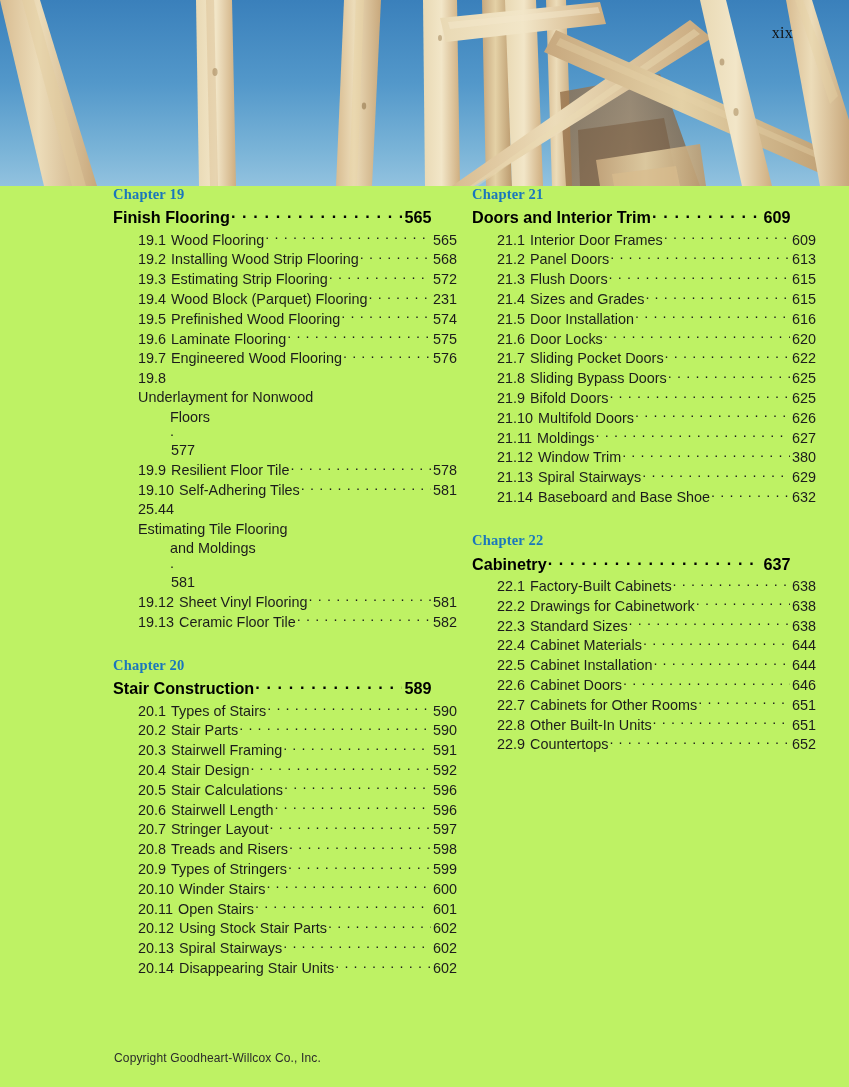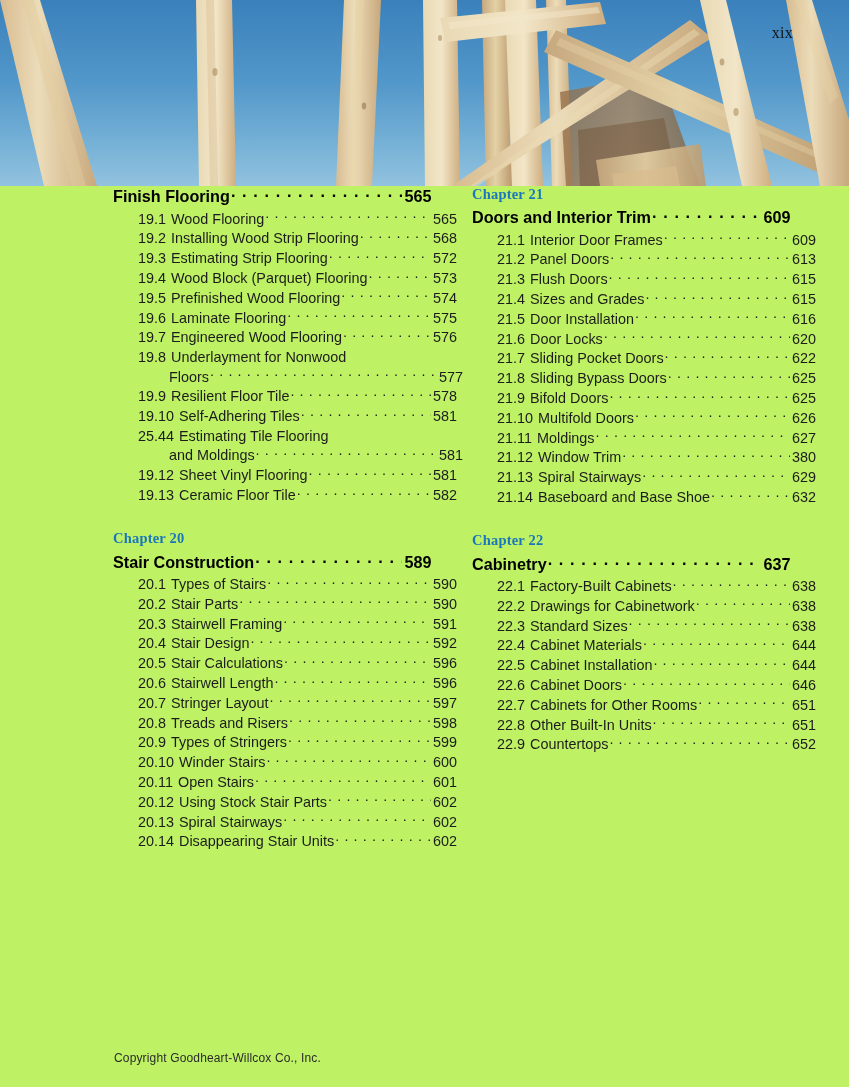--- a/index.html
+++ b/index.html
@@ -125,20 +125,21 @@
     flex: 0 0 auto;
     white-space: nowrap;
     padding-right: 5px;
   }
   
   .section-two .first,
   .section-two .second {
     display: flex;
     align-items: baseline;
     width: 100%;
+    flex-direction: column;
   }
   .section-two .second { padding-left: 31px; }
 
   .footer {
     position: absolute;
     left: 114px;
     bottom: 22px;
     font-size: 12px;
     color: #2b2b2b;
     letter-spacing: .15px;
@@ -224,20 +225,21 @@
       <polygon points="596,160 700,144 706,186 600,186" fill="url(#w3)" opacity=".9"></polygon>
       <polygon points="612,174 676,166 680,186 614,186" fill="#d9bc8d" opacity=".7"></polygon>
     </svg>
 
     <div class="folio">xix</div>
   </div>
 
   <div class="columns">
     <div class="col col-left" id="col-left">
         <div class="chapter-block">
+          <div class="chapter-label">Chapter 19</div>
           <div class="row chapter-title">
             <span class="txt">Finish Flooring</span>
             <span class="leader"></span>
             <span class="pg">565</span>
           </div>
           <div class="sections">
             <div class="section-row row">
               <span class="num">19.1</span>
               <span class="title">Wood Flooring</span>
               <span class="leader"></span>
@@ -252,21 +254,21 @@
             <div class="section-row row">
               <span class="num">19.3</span>
               <span class="title">Estimating Strip Flooring</span>
               <span class="leader"></span>
               <span class="pg">572</span>
             </div>
             <div class="section-row row">
               <span class="num">19.4</span>
               <span class="title">Wood Block (Parquet) Flooring</span>
               <span class="leader"></span>
-              <span class="pg">573</span>
+              <span class="pg">231</span>
             </div>
             <div class="section-row row">
               <span class="num">19.5</span>
               <span class="title">Prefinished Wood Flooring</span>
               <span class="leader"></span>
               <span class="pg">574</span>
             </div>
             <div class="section-row row">
               <span class="num">19.6</span>
               <span class="title">Laminate Flooring</span>

